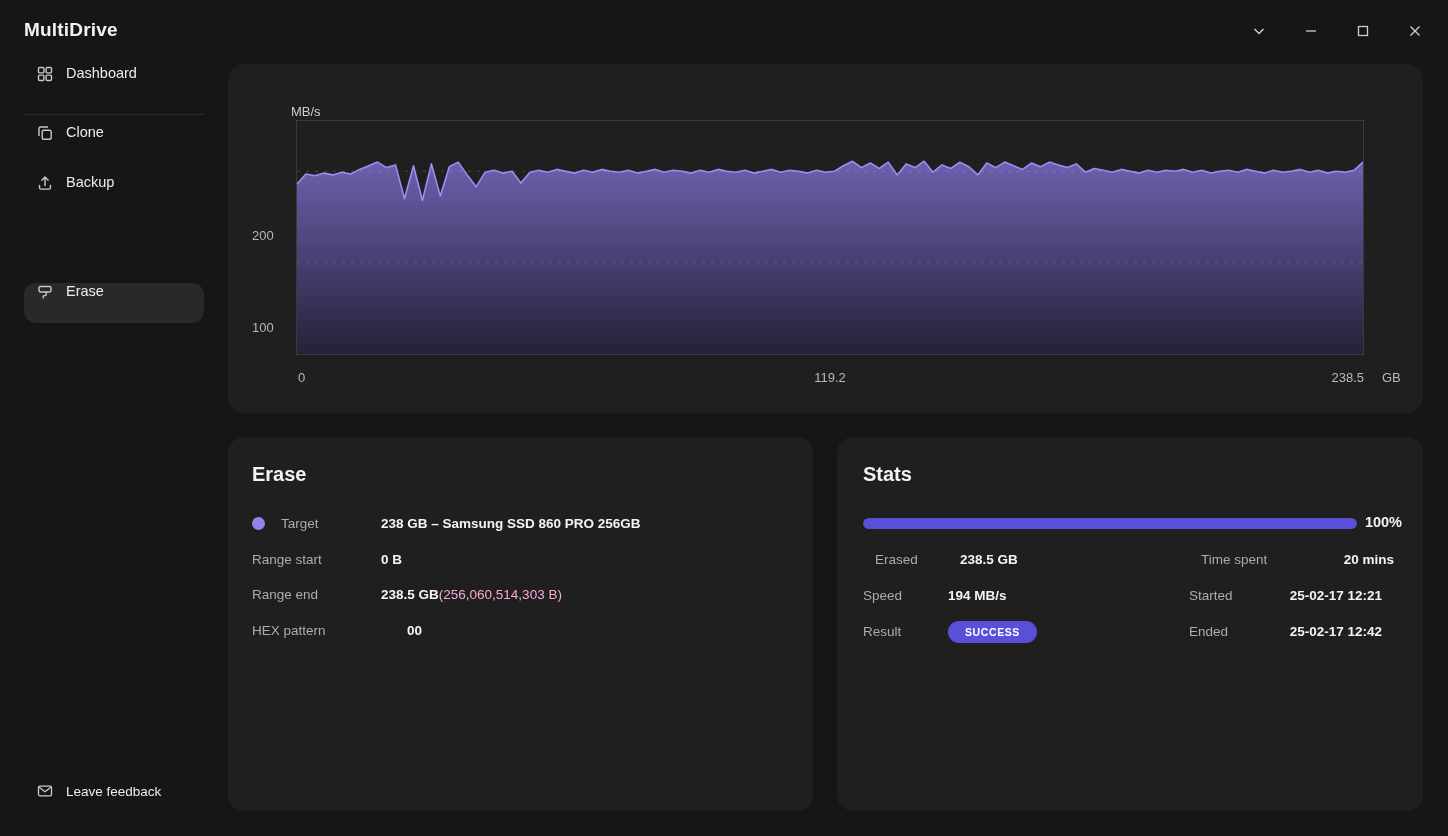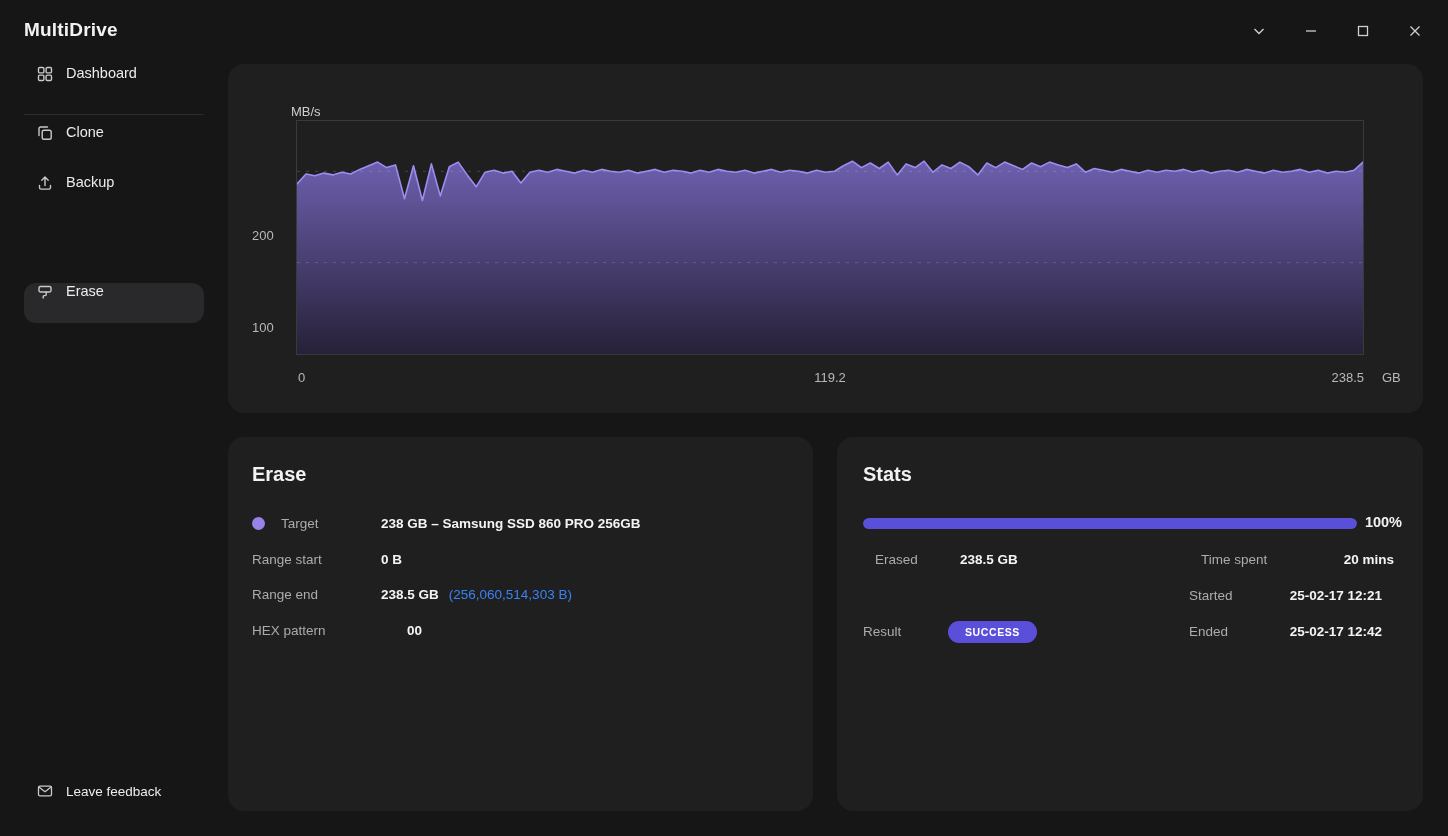--- a/index.html
+++ b/index.html
@@ -45,21 +45,21 @@
   .xtick { position:absolute; top:306px; font-size:13px; color:#b8b8b8; }
   .xtick-0 { left:70px; }
   .xtick-1 { left:552px; width:100px; text-align:center; }
   .xtick-2 { left:1036px; width:100px; text-align:right; }
   .x-unit  { position:absolute; top:306px; left:1154px; font-size:13px; color:#b8b8b8; }
 
   
   .row { position:absolute; height:21px; display:flex; align-items:center; }
   .row-label { font-size:13.5px; color:#acacac; }
   .row-value { font-size:13.5px; font-weight:700; color:#f4f4f4; }
-  .row-note  { font-size:13.5px; color:#3b82f6; margin-left:10px; }
+  .row-note  { font-size:13.5px; color:#f9a8d4; }
 
   .erase-card .row { left:24px; width:540px; }
   .erase-card .row .row-label { width:129px; }
   .erase-card .row.has-dot .row-label { width:100px; }
   .erase-card .row { top:auto; }
   .row.er0 { top:76px; } .row.er1 { top:112px; } .row.er2 { top:147px; } .row.er3 { top:183px;gap:26px; }
   .target-dot { width:13px; height:13px; border-radius:50%; margin-right:16px; flex:0 0 auto; }
 
   
   .progress-track { position:absolute; left:26px; top:81px; width:494px; height:11px;
@@ -197,20 +197,24 @@
     <h2 class="card-title">Stats</h2>
     <div class="progress-track">
       <div class="progress-fill" id="progress-fill" style="background: rgb(90, 79, 216); width: 100%;"></div>
     </div>
     <div class="progress-label">100%</div>
 
     <div class="row sl sy0">
       <span class="row-label">Erased</span>
       <span class="row-value">238.5 GB</span>
     </div>
+    <div class="row sl sy1">
+      <span class="row-label">Speed</span>
+      <span class="row-value">194 MB/s</span>
+    </div>
     <div class="row sl sy2">
       <span class="row-label">Result</span>
       <span class="badge" id="success-badge" style="background: rgb(90, 79, 216);">SUCCESS</span>
     </div>
 
     <div class="row sr sy0">
       <span class="row-label">Time spent</span>
       <span class="row-value">20 mins</span>
     </div>
     <div class="row sr sy1">

